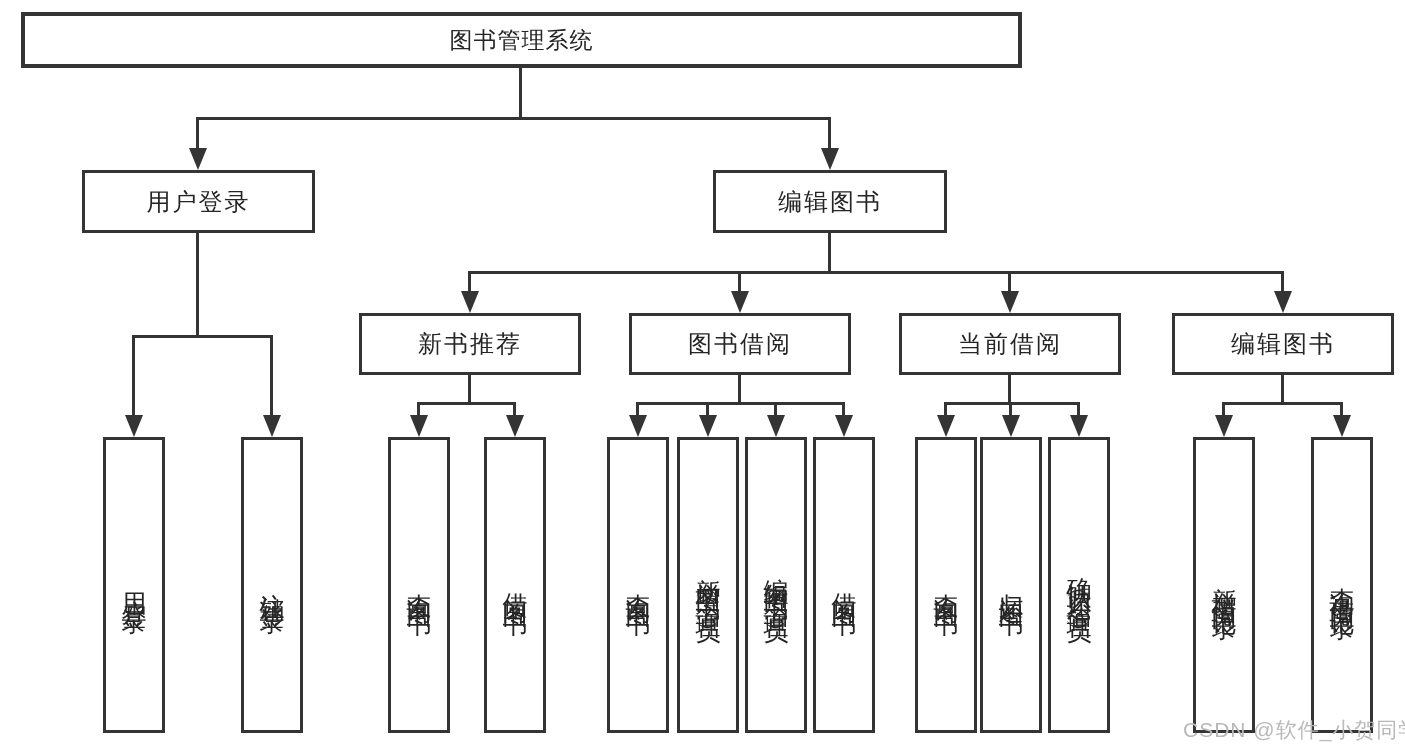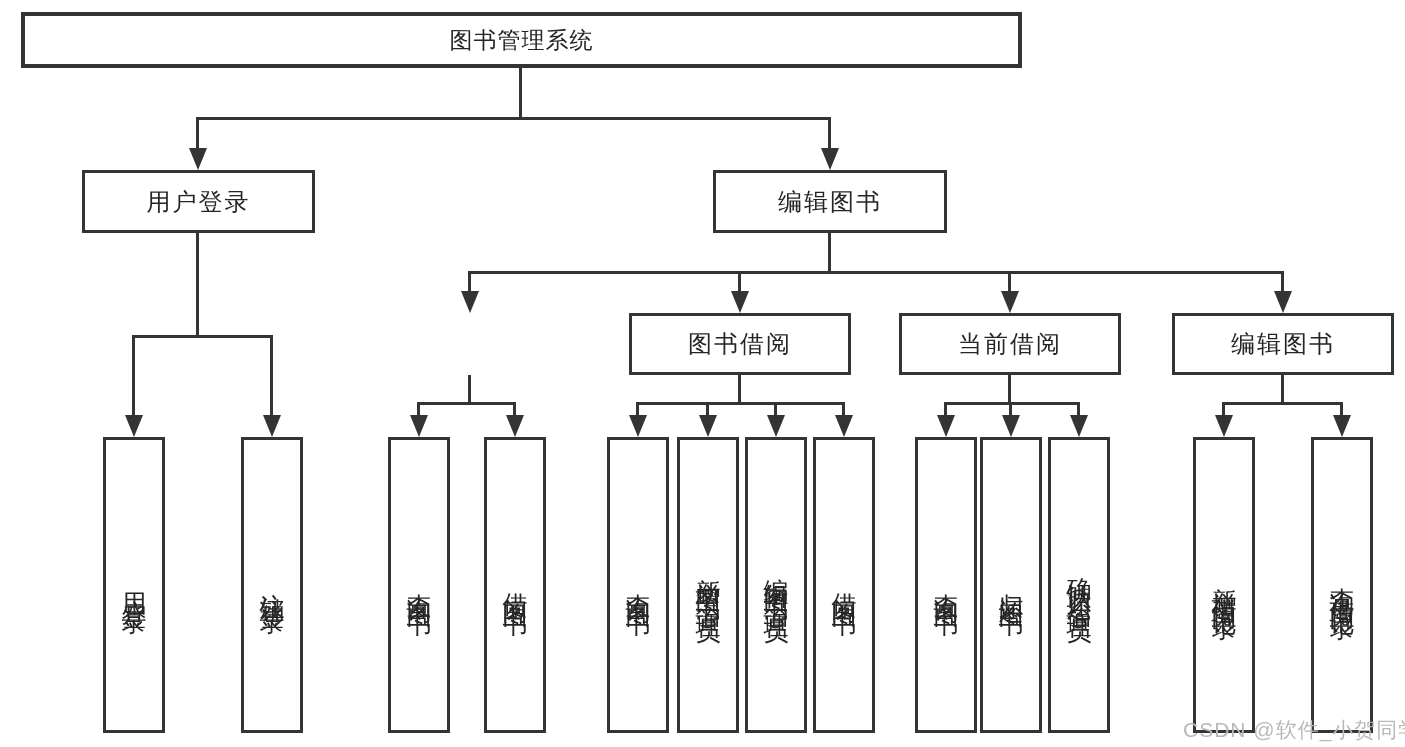--- a/index.html
+++ b/index.html
@@ -35,20 +35,21 @@
 <body>
 
 <div class="canvas">
 
   <div class="box root" style="left:21px; top:12px; width:1001px; height:56px">图书管理系统</div>
 
   <div class="box hbox" style="left:82px; top:170px; width:233px; height:63px">用户登录</div>
 
   <div class="box hbox" style="left:713px; top:170px; width:234px; height:63px">编辑图书</div>
 
+  <div class="box hbox" style="left:359px; top:313px; width:222px; height:62px">新书推荐</div>
 
   <div class="box hbox" style="left:629px; top:313px; width:222px; height:62px">图书借阅</div>
 
   <div class="box hbox" style="left:899px; top:313px; width:222px; height:62px">当前借阅</div>
 
   <div class="box hbox" style="left:1172px; top:313px; width:222px; height:62px">编辑图书</div>
 
   <div class="box leaf" style="left:103px; top:437px; width:62px; height:296px">用户登录</div>
 
   <div class="box leaf" style="left:241px; top:437px; width:62px; height:296px">注销登录</div>

